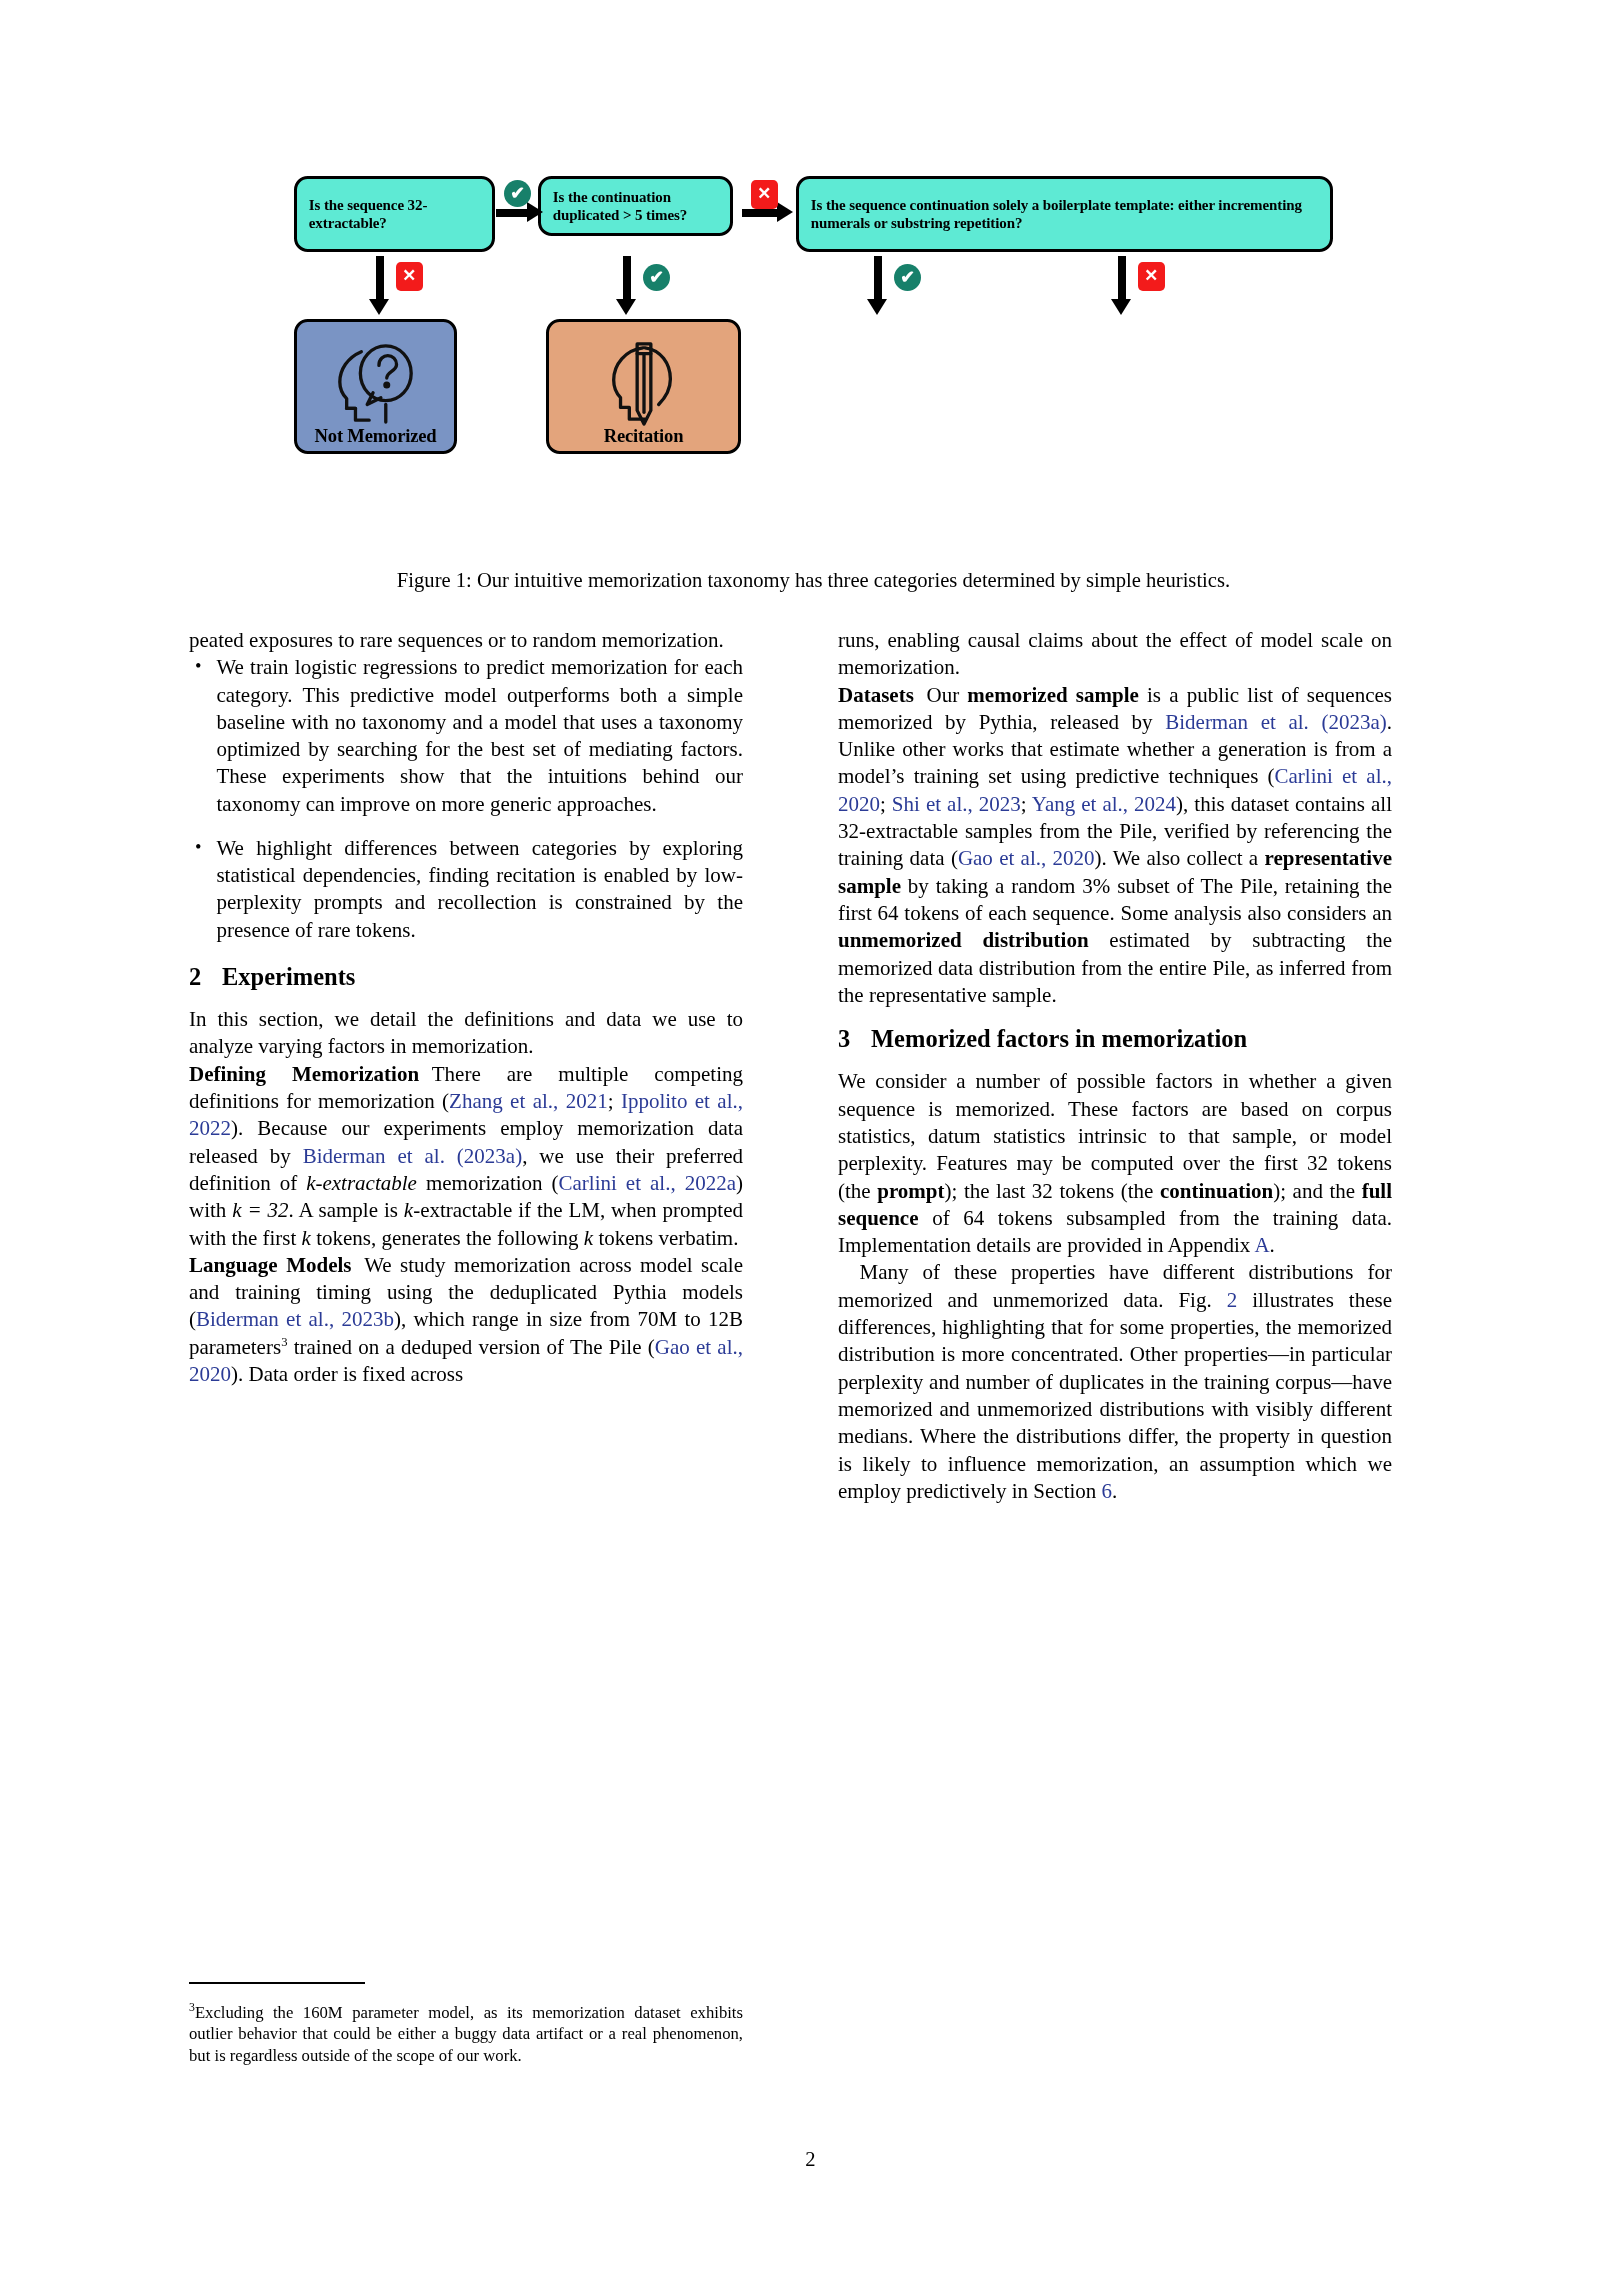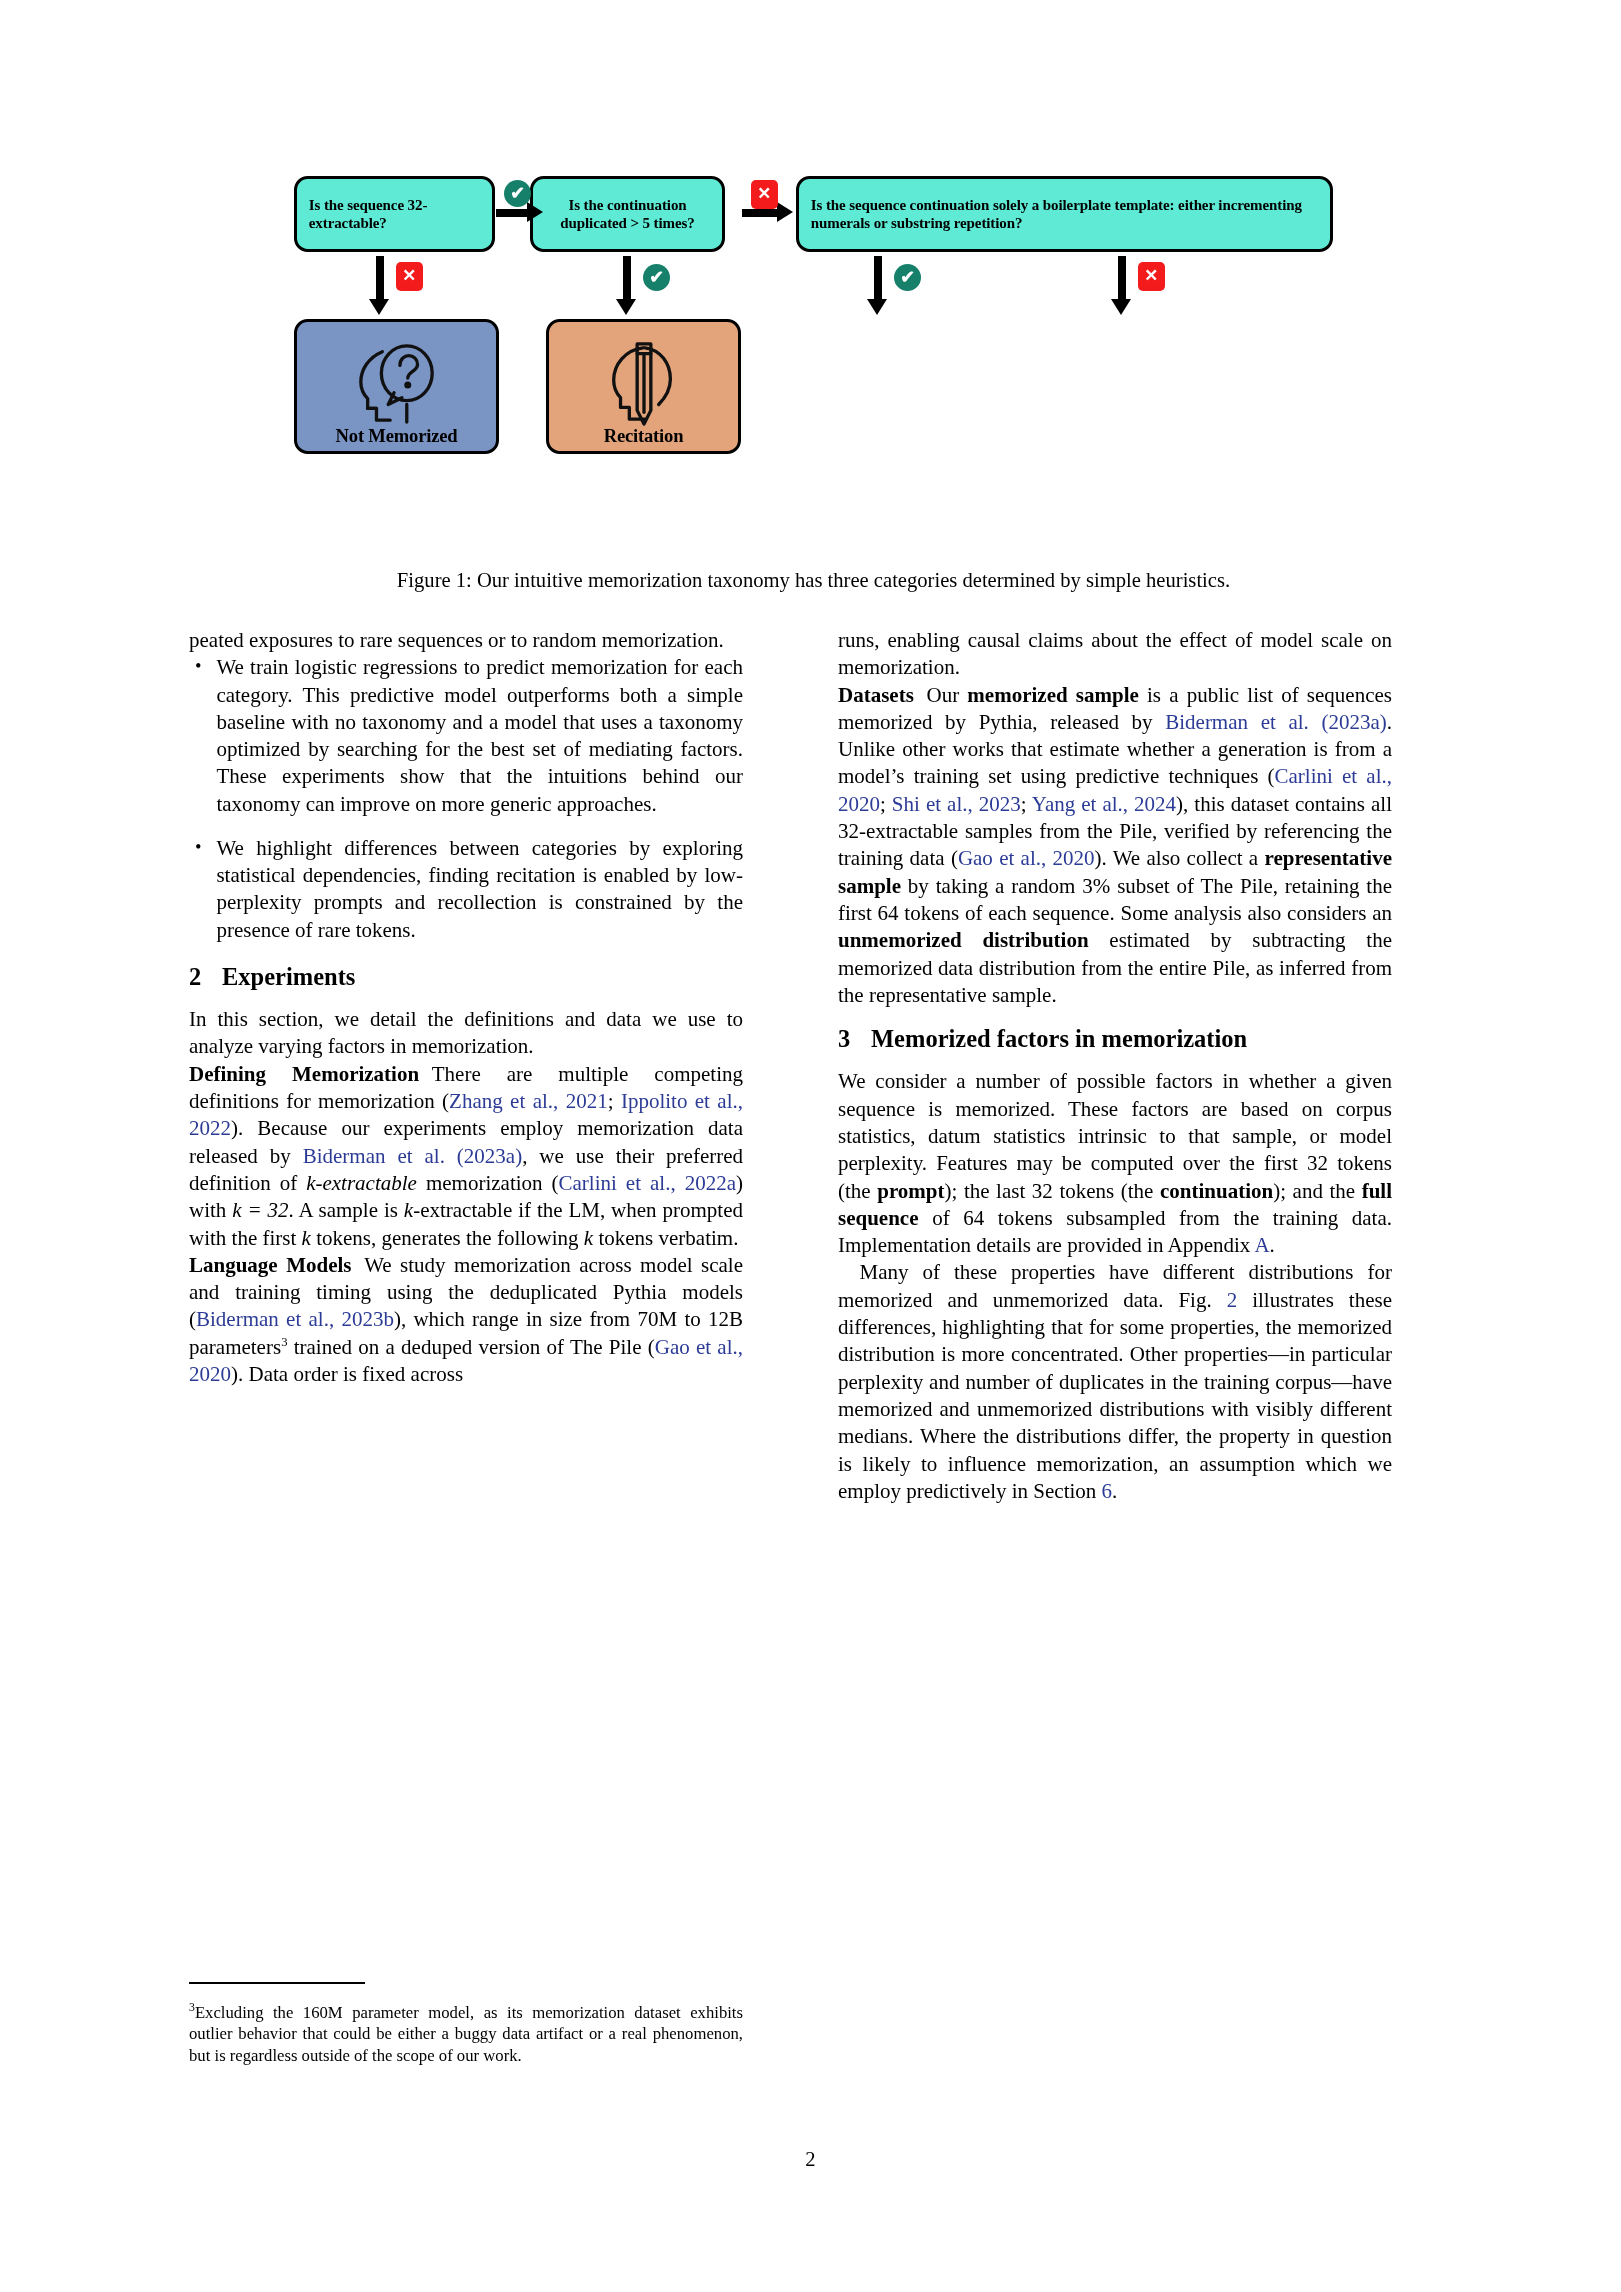--- a/index.html
+++ b/index.html
@@ -26,21 +26,21 @@
     box-sizing:border-box;
     display:flex; align-items:center;
     padding:5.9px 11.8px;
     font-family:"Liberation Serif", serif;
     font-weight:bold;
     font-size:15px;
     line-height:1.22;
     letter-spacing:-0.1px;
   }
   .q1 { left:0px;   top:0px; width:201px;  height:76px; }
-  .q2 { left:236px; top:0px; width:195px;  height:76px;text-align:center; }
+  .q2 { left:244px; top:0px; width:195px;  height:60px; }
   .q3 { left:502px; top:0px; width:537px;  height:76px; }
 
   .arrow-h {
     position:absolute;
     height:0; top:37px;
   }
   .arrow-h .shaft {
     position:absolute; left:0; top:-3.9px;
     height:7.8px; background:#000;
   }
@@ -114,21 +114,21 @@
     transform:translateX(-50%);
   }
   .cat-label {
     position:relative;
     font-family:"Liberation Serif", serif;
     font-weight:bold;
     font-size:18.6px;
     color:#000;
     letter-spacing:-0.2px;
   }
-  .c1 { left:0px;   top:143px; width:205px; height:135px; background:#7a94c4; }
+  .c1 { left:0px;   top:143px; width:163px; height:135px; background:#7a94c4; }
   .c2 { left:252px; top:143px; width:195px; height:135px; background:#e3a47c; }
   .c3 { left:502px; top:143px; width:201px; height:135px; background:#e3a47c; }
   .c4 { left:742px; top:143px; width:201px; height:135px; background:#e3a47c; }
 
   .fig-caption {
     position:absolute;
     left:245px; top:569px;
     width:1137px;
     text-align:center;
     font-size:20.6px;

